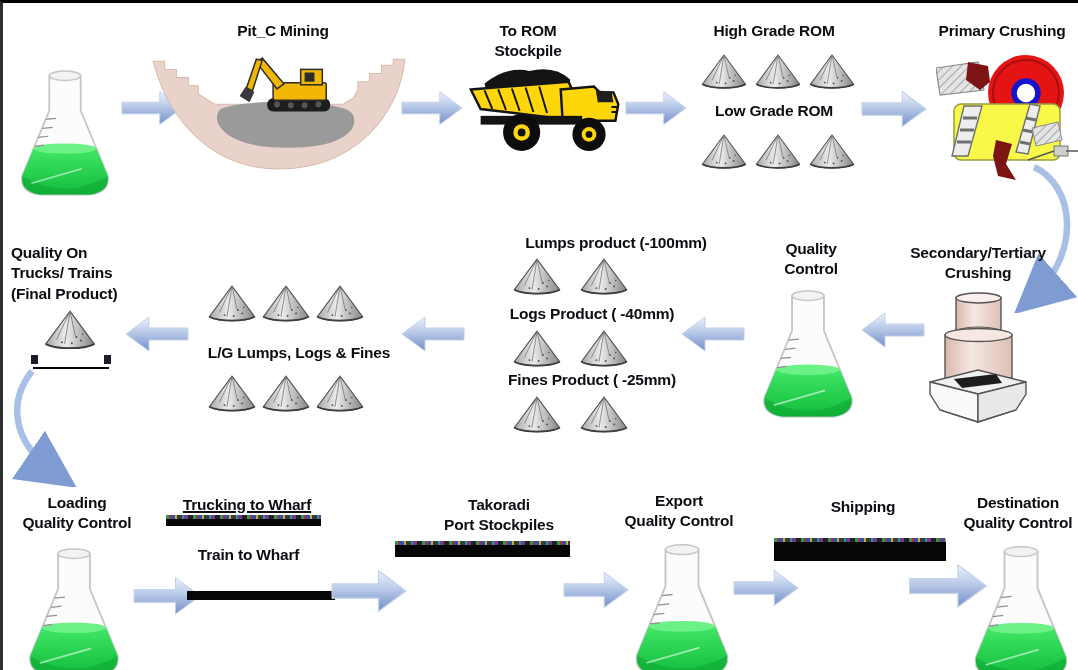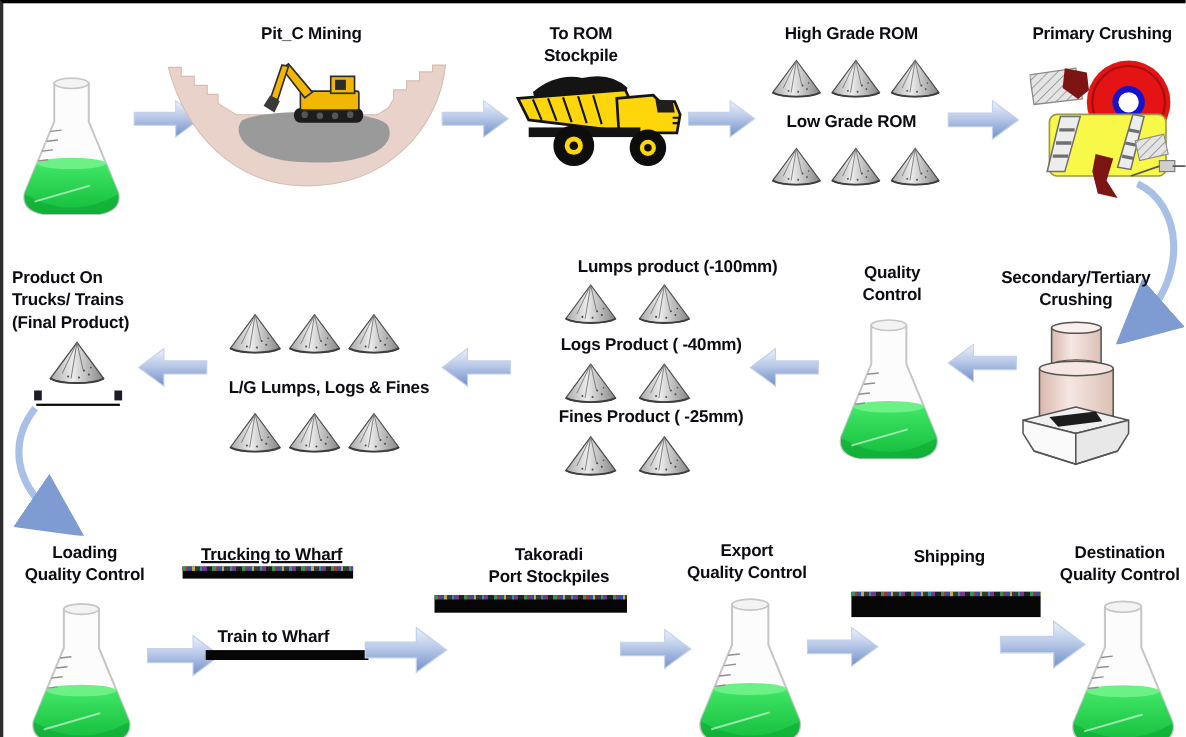--- a/index.html
+++ b/index.html
@@ -290,21 +290,21 @@
     </svg>
   <svg class="abs" style="left:310px;top:371px" width="54" height="42" viewBox="0 0 64 50">
       <use href="#cone-def"></use>
     </svg>
 
   <svg class="abs flip" style="left:122px;top:310px" width="64" height="42" viewBox="0 0 64 42">
       <use href="#arrow-def"></use>
     </svg>
 
   <div class="lbl left" style="left:8px;top:240px;width:135px;">
-    <span>Product On</span>
+    <span>Quality On</span>
     <span>Trucks/ Trains</span>
     <span>(Final Product)</span>
   </div>
   <svg class="abs" style="left:38px;top:306px" width="58" height="45" viewBox="0 0 64 50">
       <use href="#cone-def"></use>
     </svg>
   <div class="blend-line" style="left:30px;top:356px;width:76px;height:8px;"></div>
 
   <svg class="abs" style="left:5px;top:362px" width="78" height="122" viewBox="0 0 78 122">
     <path d="M24,6 C2,34 0,76 50,110" fill="none" stroke="#a9c0e6" stroke-width="6.5" marker-end="url(#curveHead)"></path>
@@ -320,21 +320,21 @@
 
   <svg class="abs" style="left:130px;top:570px" width="68" height="46" viewBox="0 0 64 42">
       <use href="#arrow-def"></use>
     </svg>
 
   <div class="lbl u" style="left:163px;top:492px;width:162px;">
     <span>Trucking to Wharf</span>
   </div>
   <div class="bar noise" style="left:163px;top:512px;width:155px;height:11px;"></div>
 
-  <div class="lbl" style="left:178px;top:567px;width:135px;">
+  <div class="lbl" style="left:178px;top:542px;width:135px;">
     <span>Train to Wharf</span>
   </div>
   <div class="bar" style="left:184px;top:588px;width:148px;height:9px;"></div>
 
   <svg class="abs" style="left:318px;top:563px" width="96" height="50" viewBox="0 0 64 42">
       <use href="#arrow-def"></use>
     </svg>
 
   <div class="lbl" style="left:415px;top:492px;width:162px;">
     <span>Takoradi</span>

